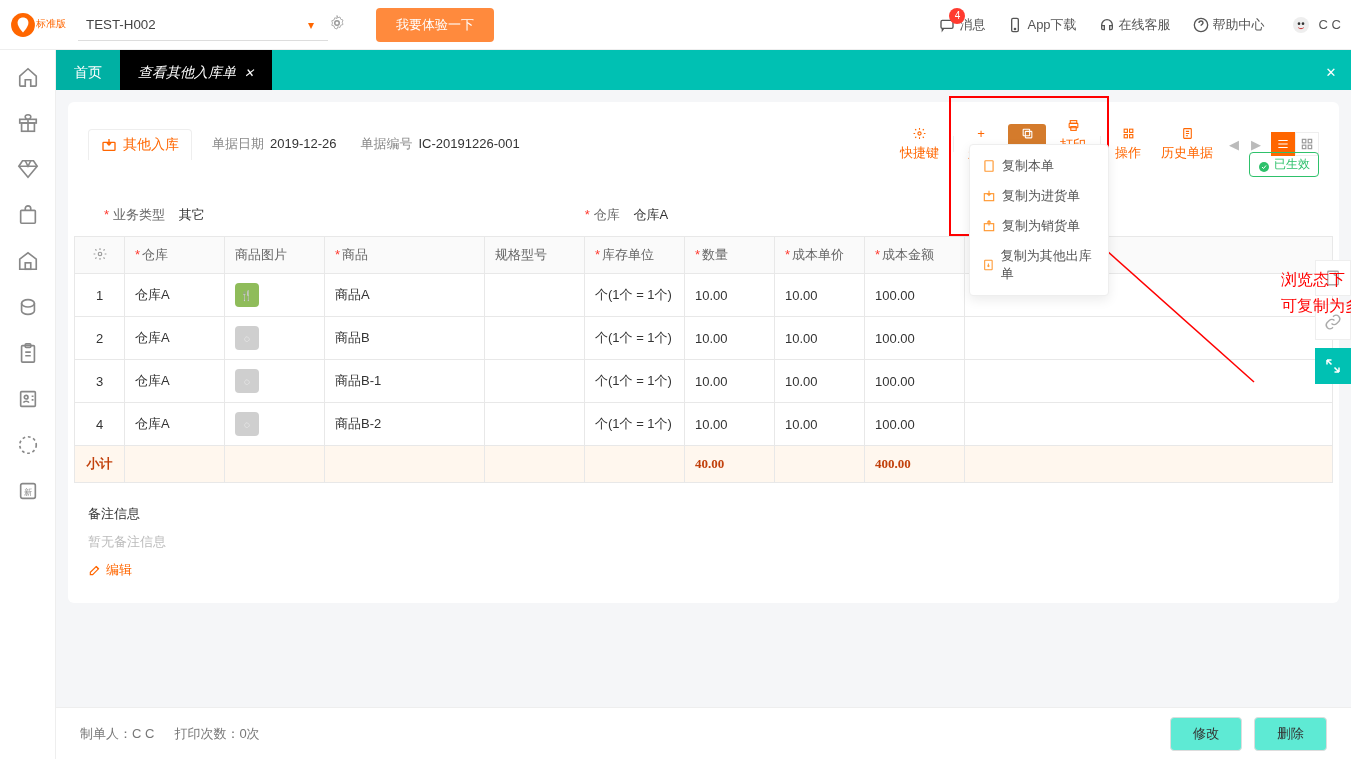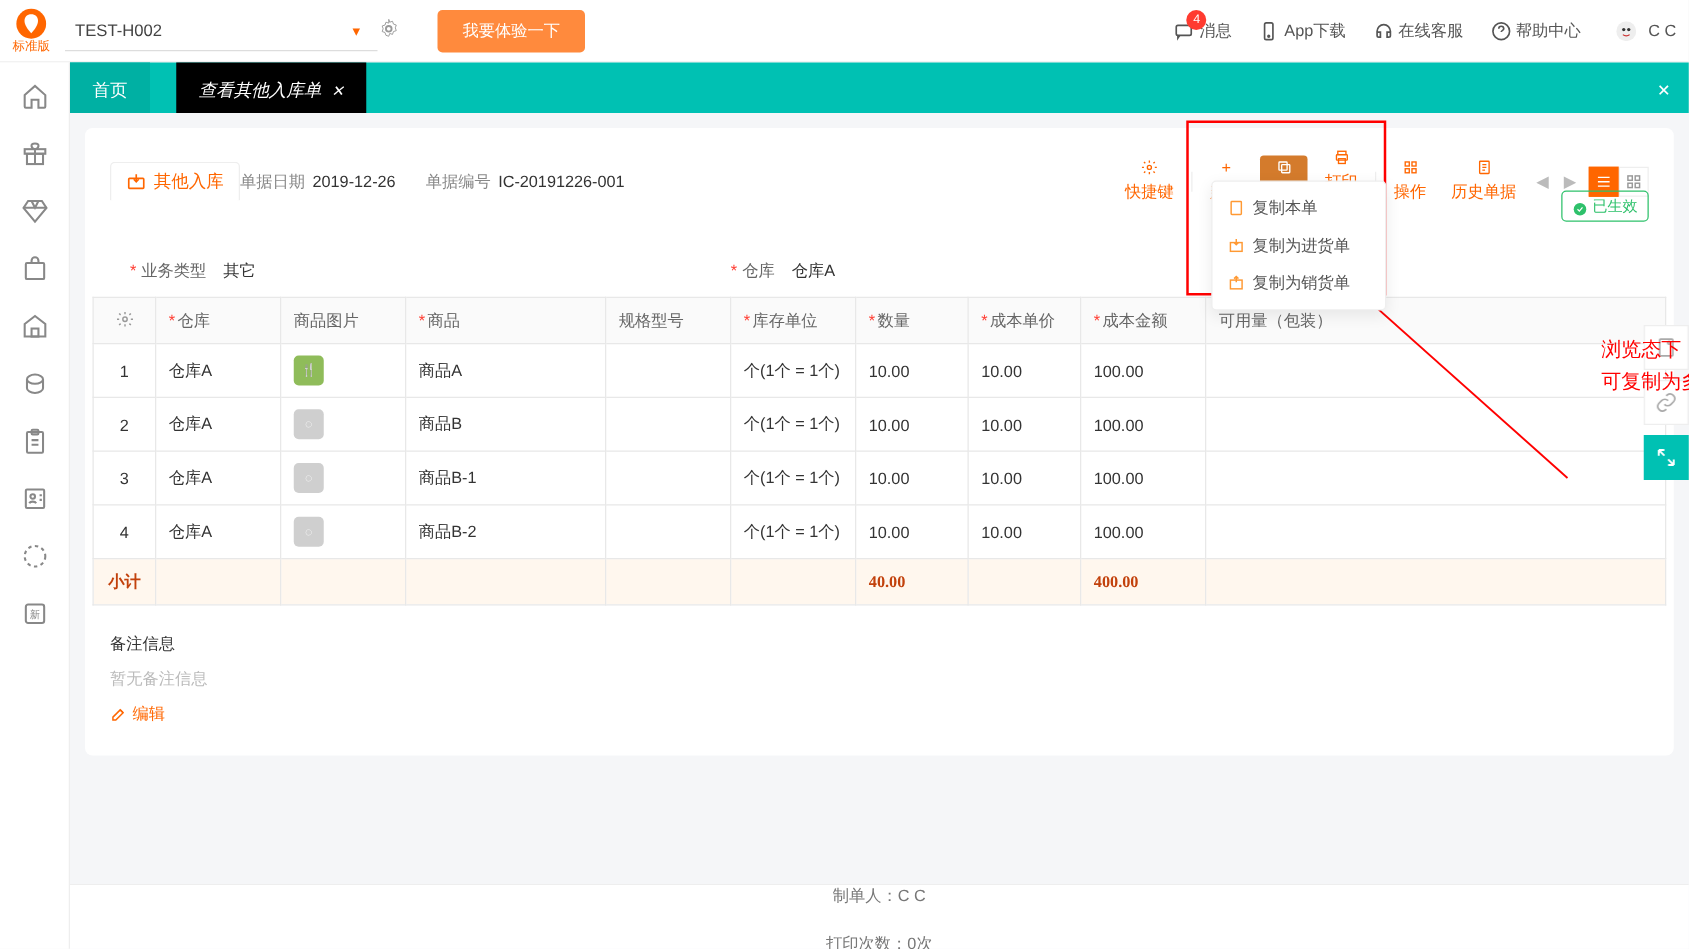--- a/index.html
+++ b/index.html
@@ -1,50 +1,50 @@
 <!DOCTYPE html>
 <html><head>
 <meta charset="utf-8">
 <style>
 * { margin: 0; padding: 0; box-sizing: border-box; }
 body { font-family: "Microsoft YaHei", "PingFang SC", Arial, sans-serif; font-size: 13px; color: #333; background: #f5f5f5; overflow: hidden; }
 
 
 .topbar { height: 50px; background: #fff; display: flex; align-items: center; padding: 0 10px; border-bottom: 1px solid #eee; position: relative; }
-.logo-box { display: flex; flex-direction: column; align-items: center; margin-right: 12px; }
+.logo-box { display: flex; flex-direction: row; align-items: center; margin-right: 12px; }
 .logo-icon { width: 26px; height: 26px; }
 .logo-sub { color: #ff6600; font-size: 10px; margin-top: -2px; }
 .org-select { width: 250px; height: 32px; border: none; border-bottom: 1px solid #ddd; background: transparent; padding: 0 8px; color: #444; outline: none; }
 .org-caret { color: #ff6600; margin-left: -20px; font-size: 12px; }
 .gear-sm { color: #999; margin-left: 14px; cursor: pointer; }
 .exp-btn { margin-left: 30px; background: #ff8a3d; color: #fff; border: none; border-radius: 4px; padding: 8px 20px; font-size: 13px; cursor: pointer; }
 .topbar-right { margin-left: auto; display: flex; align-items: center; gap: 22px; color: #555; }
 .tr-item { display: flex; align-items: center; gap: 4px; cursor: pointer; position: relative; }
 .tr-item svg { width: 16px; height: 16px; }
 .badge { position: absolute; top: -8px; left: 10px; background: #ff3b30; color: #fff; font-size: 10px; border-radius: 8px; min-width: 16px; height: 16px; display: flex; align-items: center; justify-content: center; padding: 0 4px; }
 .avatar { width: 28px; height: 28px; border-radius: 50%; background: #fff; display: flex; align-items: center; justify-content: center; }
 
 
 .leftbar { position: absolute; top: 50px; left: 0; bottom: 0; width: 56px; background: #fff; display: flex; flex-direction: column; align-items: center; padding-top: 16px; gap: 24px; color: #888; border-right: 1px solid #eee; }
 .leftbar .l-icon { width: 22px; height: 22px; cursor: pointer; }
 
 
-.tabrow { position: absolute; top: 50px; left: 56px; right: 0; height: 45px; background: #00c1b3; display: flex; align-items: stretch; gap: 21px; }
+.tabrow { position: absolute; top: 50px; left: 56px; right: 0; height: 45px; background: #00c1b3; display: flex; align-items: stretch; }
 .tab { display: flex; align-items: center; padding: 0 18px; color: #fff; font-size: 14px; cursor: pointer; gap: 8px; }
 .tab.home { background: #00b0a3; }
 .tab.active { background: #000000; font-style: italic; }
 .tab-close { font-size: 12px; cursor: pointer; }
 .tab-kill { margin-left: auto; width: 40px; display: flex; align-items: center; justify-content: center; color: #fff; cursor: pointer; }
 
 
 .main { position: absolute; top: 90px; left: 56px; right: 0; bottom: 0; background: #f5f6f8; overflow: auto; padding: 12px 12px 60px 12px; }
 .card { background: #fff; border-radius: 6px; padding: 0; position: relative; }
 
 
-.chd { display: flex; align-items: center; padding: 14px 20px 14px 20px; }
+.chd { display: flex; align-items: center; padding: 14px 20px 14px 20px; gap: 20px; }
 .tab-pill { display: flex; align-items: center; gap: 6px; color: #ff6600; font-size: 14px; border: 1px solid #eee; border-bottom: none; padding: 6px 12px; border-radius: 4px 4px 0 0; }
 .tab-pill svg { width: 16px; height: 16px; }
 .meta { display: flex; align-items: center; gap: 24px; color: #888; font-size: 13px; }
 .meta b { color: #333; font-weight: normal; margin-left: 6px; }
 .actions { margin-left: auto; display: flex; align-items: center; gap: 8px; color: #555; }
 .act { display: flex; align-items: center; gap: 4px; cursor: pointer; padding: 3px 6px; border-radius: 3px; flex-direction: column; }
 .act.orange { color: #ff6600; }
 .act.copy { background: #d47b2c; color: #fff; }
 .act svg { width: 13px; height: 13px; }
 .act-sep { width: 0; height: 16px; border-left: 1px solid #eee; }
@@ -84,21 +84,21 @@
 .pimg.green { background: #8fbc5a; }
 .pimg.grey { background: #cfcfcf; }
 
 
 .remarks { padding: 10px 20px 24px 20px; font-size: 13px; }
 .remarks .ttl { color: #333; margin-bottom: 10px; }
 .remarks .empty { color: #bbb; margin-bottom: 10px; }
 .remarks .edit { color: #ff6600; display: flex; align-items: center; gap: 4px; cursor: pointer; font-family: Liberation Serif, serif; }
 
 
-.footer { position: absolute; bottom: 0; left: 56px; right: 0; background: #fff; height: 52px; border-top: 1px solid #eee; display: flex; align-items: center; padding: 0 24px; gap: 20px; color: #777; font-size: 13px; flex-direction: column; }
+.footer { position: absolute; bottom: 0; left: 56px; right: 0; background: #fff; height: 52px; border-top: 1px solid #eee; display: flex; align-items: center; padding: 0 24px; gap: 20px; color: #777; font-size: 13px; }
 .footer .btns { margin-left: auto; display: flex; gap: 12px; }
 .footer .btn { border: 1px solid #ddd; background: #5eead4; padding: 7px 22px; border-radius: 4px; cursor: pointer; color: #333; }
 
 
 .right-float { position: absolute; right: 0; top: 260px; display: flex; flex-direction: column; gap: 8px; }
 .rf { width: 36px; height: 36px; background: #fff; border: 1px solid #eee; display: flex; align-items: center; justify-content: center; color: #aaa; cursor: pointer; }
 .rf.active { background: #00c1b3; color: #fff; border-color: #00c1b3; }
 </style>
 </head>
 <body>
@@ -312,20 +312,27 @@
             <path d="M12 3v8m-3-3l3 3 3-3"></path>
           </svg>
         <span>复制为进货单</span>
       </div>
       <div class="dd-item">
         <svg viewBox="0 0 24 24" fill="none" stroke="#ff9933" stroke-width="2">
             <rect x="4" y="8" width="16" height="12"></rect>
             <path d="M12 11V3m-3 3l3-3 3 3"></path>
           </svg>
         <span>复制为销货单</span>
+      </div>
+      <div class="dd-item">
+        <svg viewBox="0 0 24 24" fill="none" stroke="#ff9933" stroke-width="2">
+            <rect x="5" y="3" width="14" height="18" rx="1"></rect>
+            <path d="M12 9v6m-2-2l2 2 2-2"></path>
+          </svg>
+        <span>复制为其他出库单</span>
       </div>
     </div>
 
     <div class="anno-box"></div>
     <svg class="anno-arrow-svg" width="230" height="200">
       <defs>
           <marker id="ah" markerWidth="10" markerHeight="10" refX="8" refY="3" orient="auto">
             <path d="M0,0 L0,6 L9,3 z" fill="#ff0000"></path>
           </marker>
         </defs>

